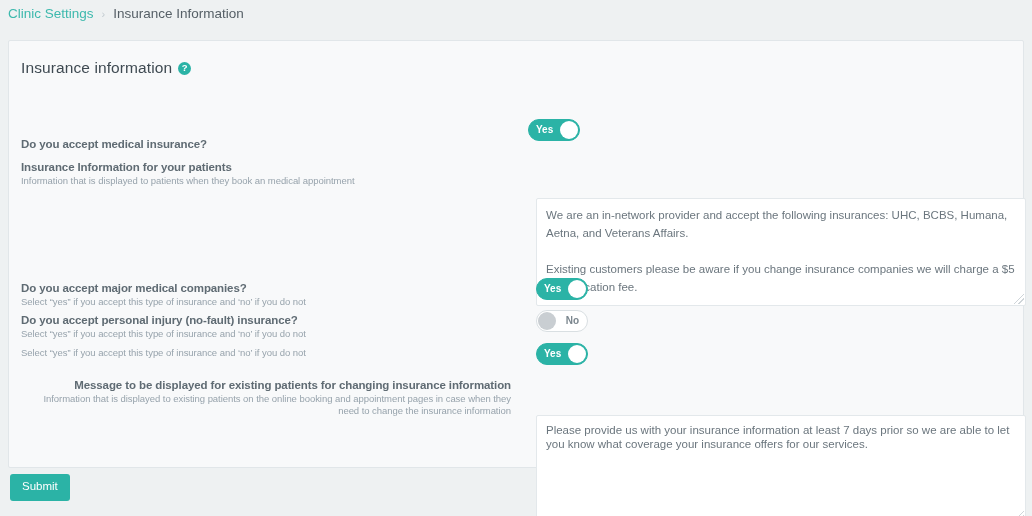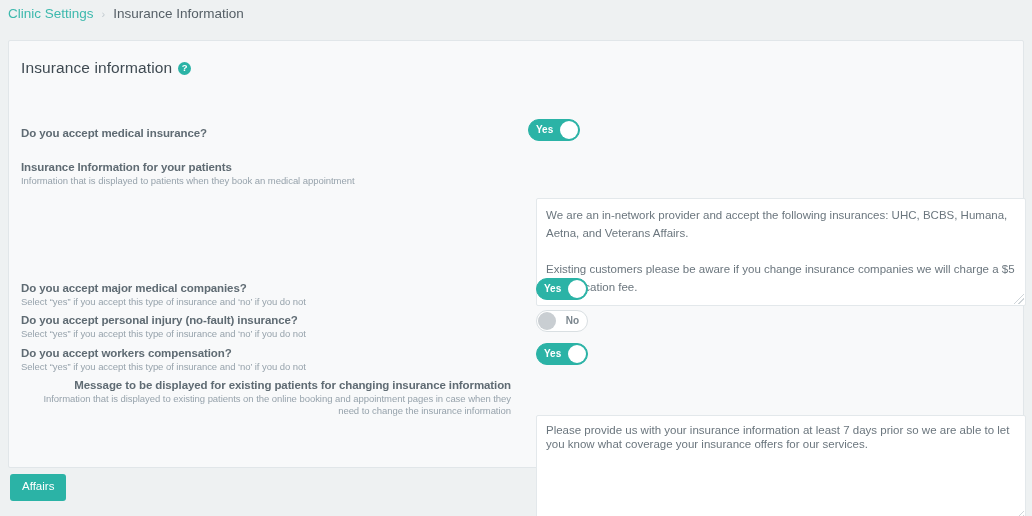--- a/index.html
+++ b/index.html
@@ -123,21 +123,21 @@
     <span class="crumb-current">Insurance Information</span>
   </div>
 
   <div class="card">
 
     <div class="card-title-row">
       <span class="card-title">Insurance information</span>
       <span class="help-icon">?</span>
     </div>
 
-    <div class="lbl-col" style="top:85px;">
+    <div class="lbl-col" style="top:96px;">
       <div class="lbl-main">Do you accept medical insurance?</div>
     </div>
     <div class="toggle on" style="left:519px; top:78px;">
       <span class="t-text">Yes</span>
       <span class="knob"></span>
     </div>
 
     <div class="lbl-col" style="top:84px; top:84px;"></div>
 
     <div class="lbl-col" style="top:84px; left:12px; height:0; overflow:hidden;"></div>
@@ -343,34 +343,33 @@
     <div class="lbl-col" style="top:272px;">
       <div class="lbl-main">Do you accept personal injury (no-fault) insurance?</div>
       <div class="lbl-sub">Select “yes” if you accept this type of insurance and ‘no’ if you do not</div>
     </div>
     <div class="toggle off" style="left:527px; top:269px;">
       <span class="t-text">No</span>
       <span class="knob"></span>
     </div>
 
     <div class="lbl-col" style="top:305px;">
-      <div class="lbl-main">Do you accept workers compensation?</div>
       <div class="lbl-sub">Select “yes” if you accept this type of insurance and ‘no’ if you do not</div>
     </div>
     <div class="toggle on" style="left:527px; top:302px;">
       <span class="t-text">Yes</span>
       <span class="knob"></span>
     </div>
 
     <div class="lbl-col" style="top:337px; width:490px;text-align:right;">
       <div class="lbl-main">Message to be displayed for existing patients for changing insurance information</div>
       <div class="lbl-sub">Information that is displayed to existing patients on the online booking and appointment pages in case when they need to change the insurance information</div>
     </div>
     <div class="ta-wrap" style="left:527px; top:333px; width:490px; height:108px;">
       <div class="ta" style="left: 0px; top: 0px; width: 490px; height: 108px; line-height: 14px;" contenteditable="false">Please provide us with your insurance information at least 7 days prior so we are able to let you know what coverage your insurance offers for our services.</div>
       <span class="grip"></span>
     </div>
 
   </div>
 
-  <button class="submit">Affairs</button>
+  <button class="submit">Submit</button>
 
 </div>
 
 </body></html>

